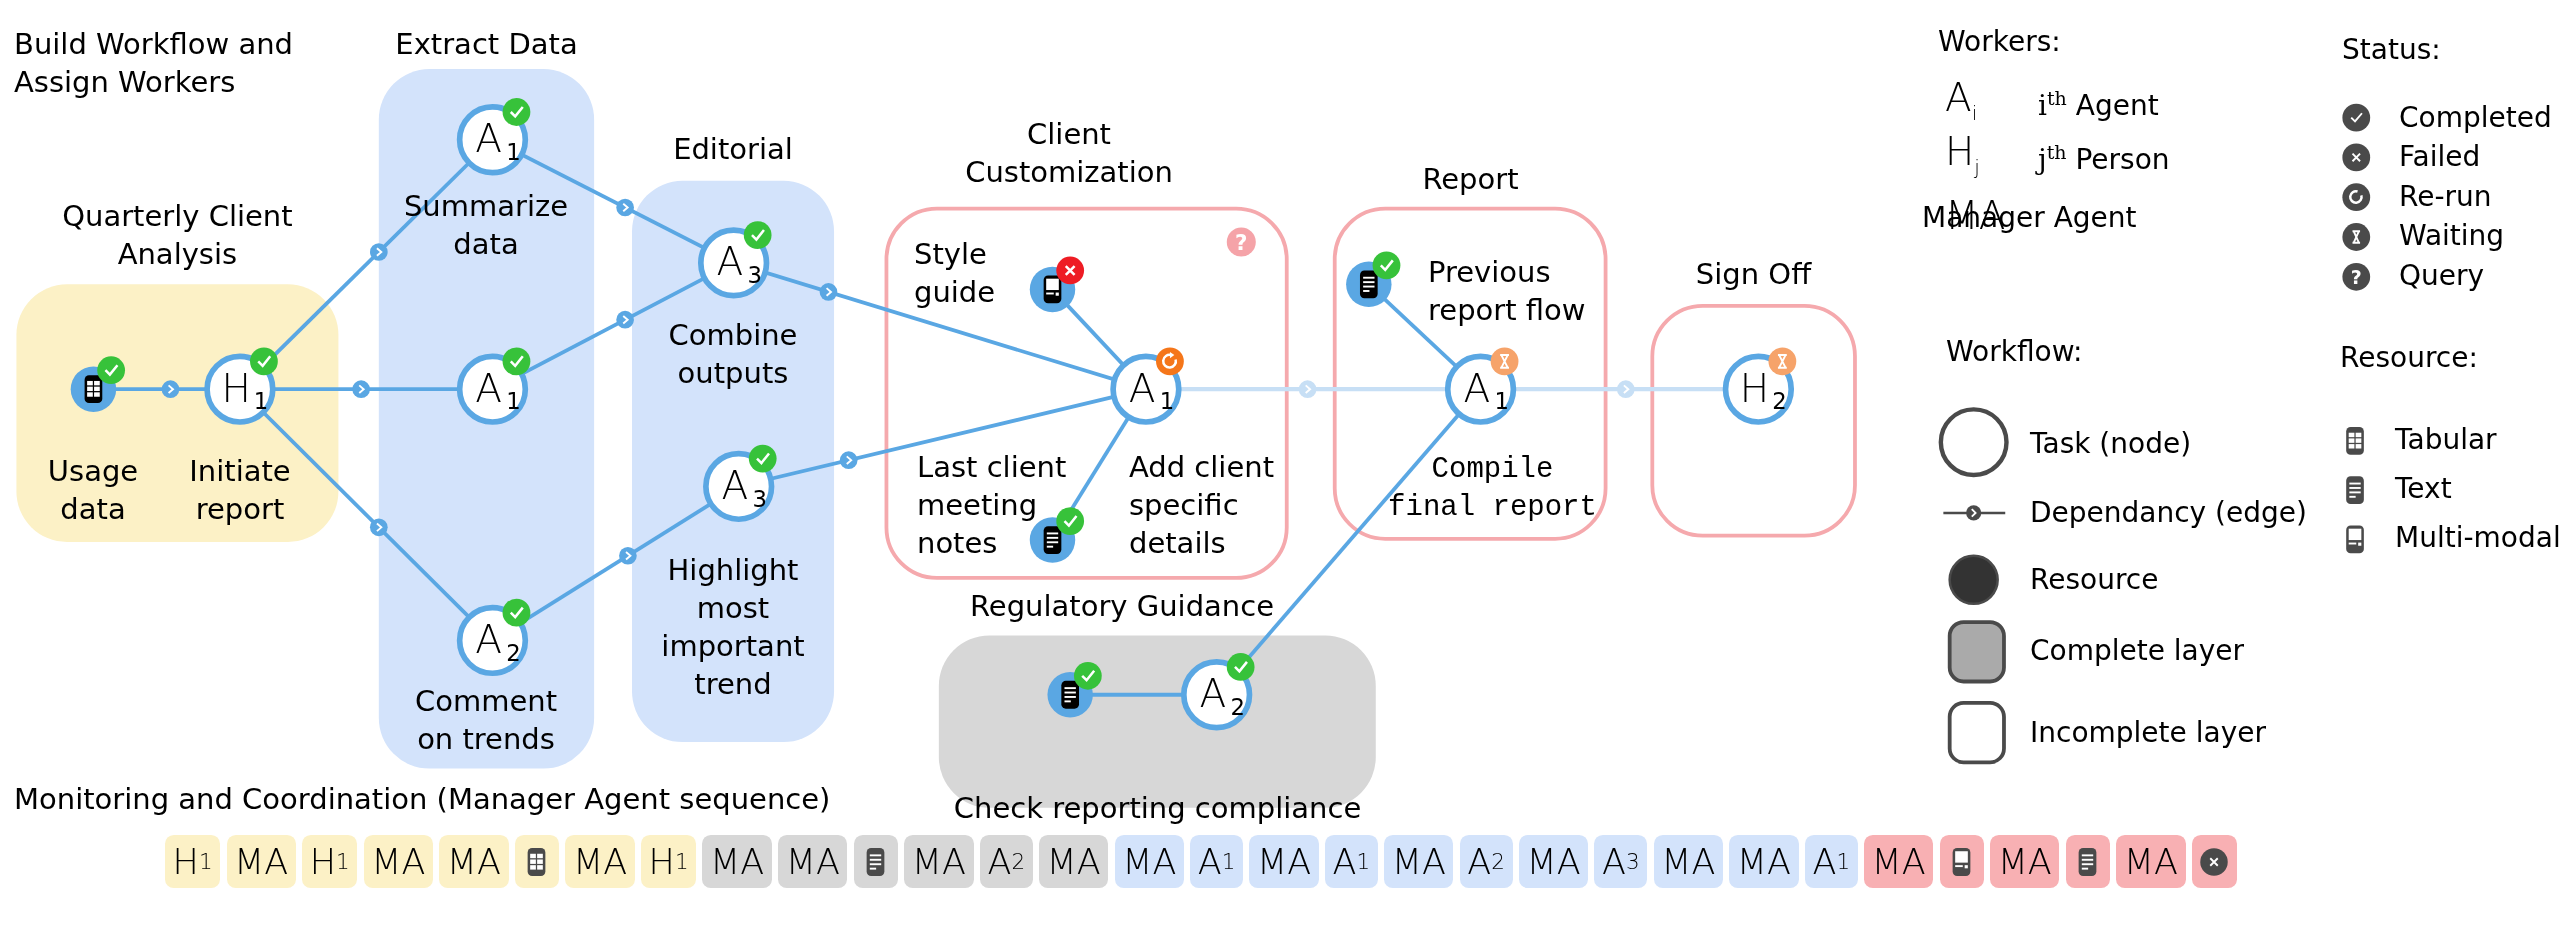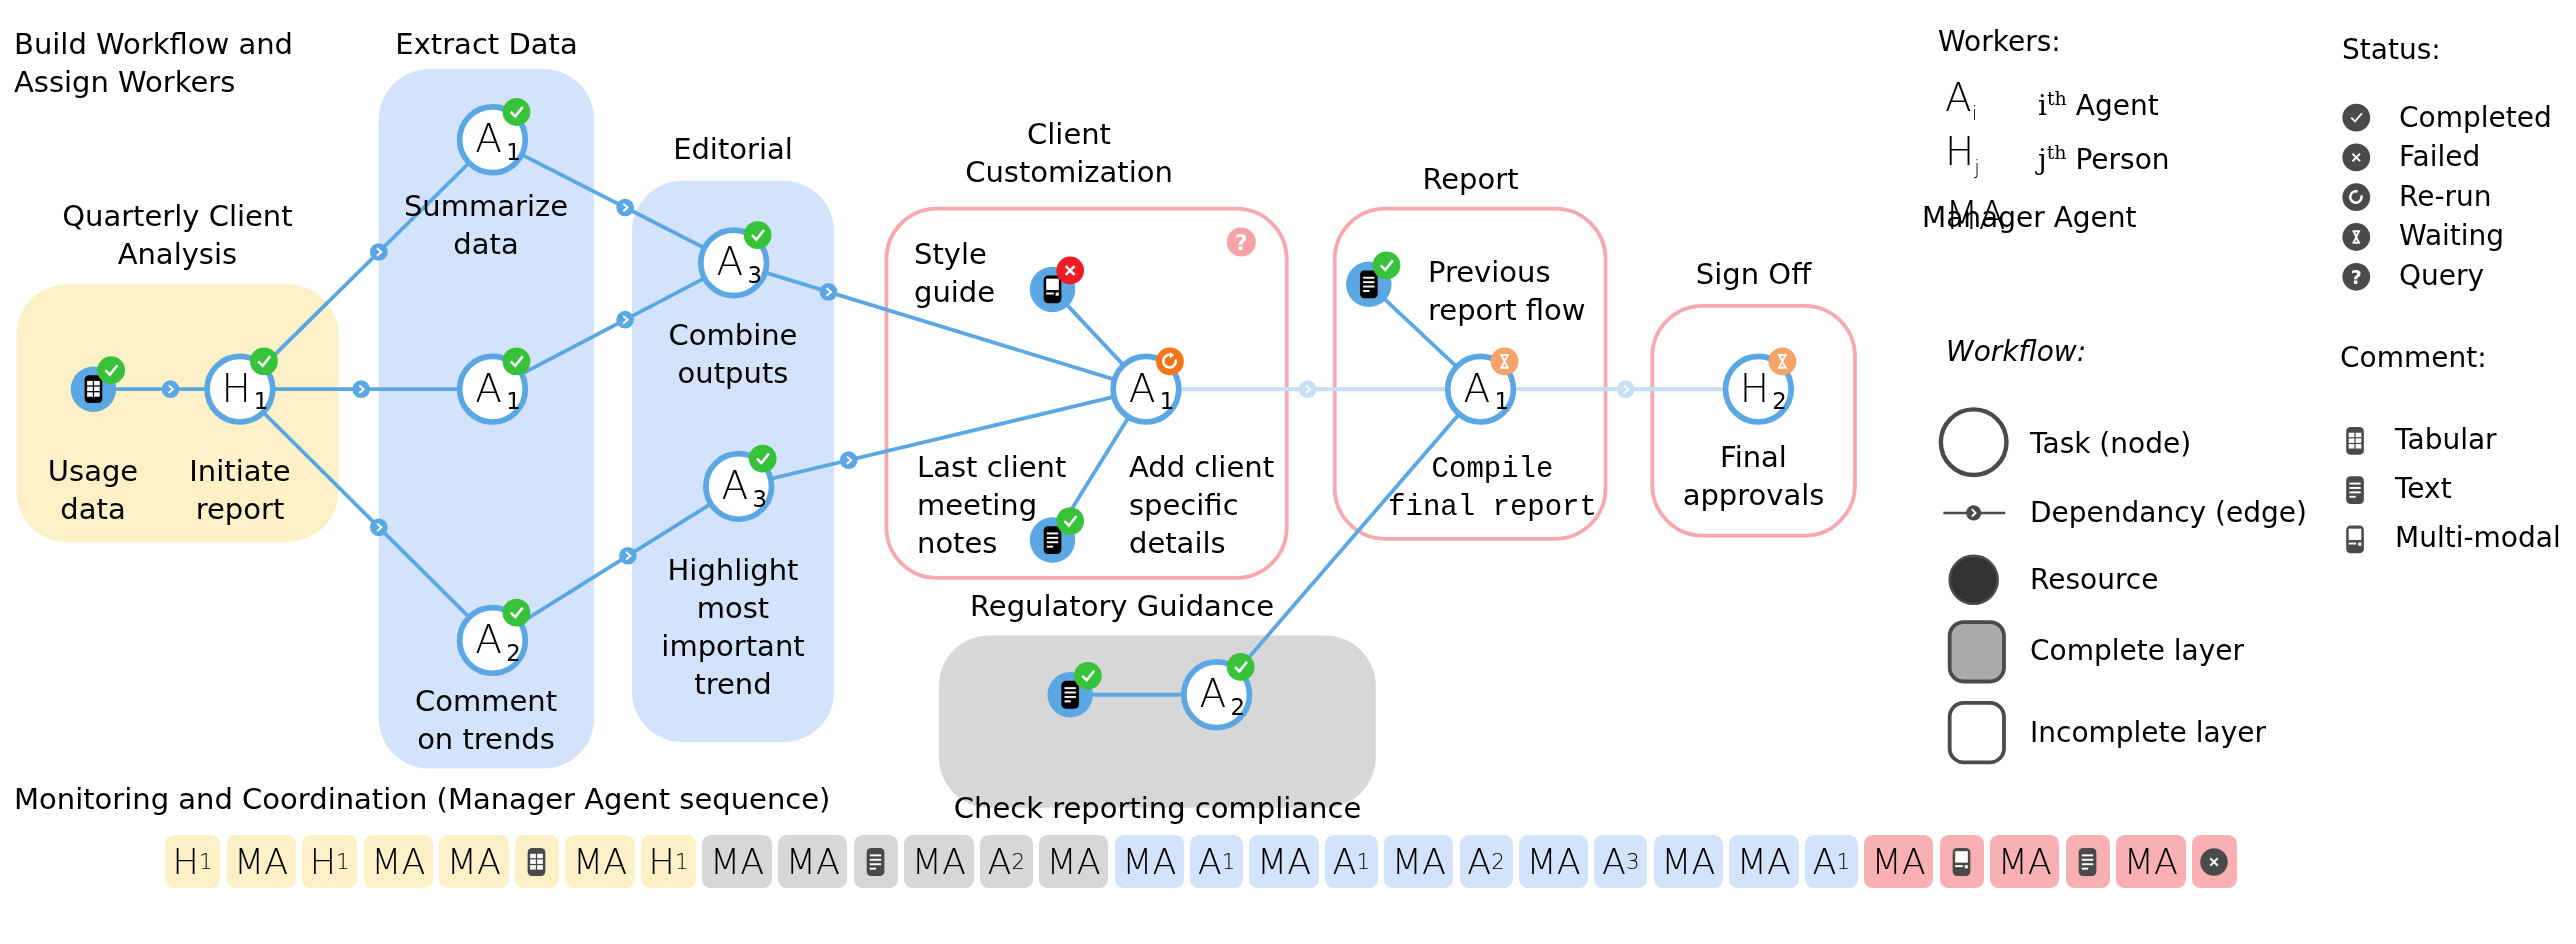--- a/index.html
+++ b/index.html
@@ -339,22 +339,20 @@
   <div class="txt left" style="left:917px;top:448px;">Last client
 meeting
 notes</div>
   <div class="txt left" style="left:1129px;top:448px;">Add client
 specific
 details</div>
   <div class="txt left" style="left:1428px;top:253px;">Previous
 report flow</div>
   <div class="txt" style="left:1366px;top:451px;width:253px;font-family:Liberation Mono, monospace;">Compile
 final report</div>
-  <div class="txt" style="left:1652px;top:438px;width:203px;">Final
-approvals</div>
   <div class="txt" style="left:939px;top:745px;width:437px;margin-top:44px;">Check reporting compliance</div>
 
   <div class="txt left" style="left:14px;top:780px;">Monitoring and Coordination (Manager Agent sequence)</div>
   <div class="seq" id="seq">
       <div class="chip" style="background: rgb(252, 241, 198);">
         <span>H</span>
         <sub>1</sub>
       </div>
       <div class="chip" style="background: rgb(252, 241, 198);">
         <span>MA</span>
@@ -500,25 +498,25 @@
   <div class="worker-sym" style="left:1945px;top:193px;">MA</div>
   <div class="legend-t" style="left:1922px;top:200px;">Manager Agent</div>
 
   <div class="legend-h" style="left:2342px;top:33px;">Status:</div>
   <div class="legend-t" style="left:2399px;top:100px;">Completed</div>
   <div class="legend-t" style="left:2399px;top:139px;">Failed</div>
   <div class="legend-t" style="left:2399px;top:179px;">Re-run</div>
   <div class="legend-t" style="left:2399px;top:218px;">Waiting</div>
   <div class="legend-t" style="left:2399px;top:258px;">Query</div>
 
-  <div class="legend-h" style="left:1946px;top:335px;font-style:italic;">Workflow:</div>
+  <div class="legend-h" style="left:1946px;top:335px;">Workflow:</div>
   <div class="legend-t" style="left:2030px;top:426px;">Task (node)</div>
   <div class="legend-t" style="left:2030px;top:495px;">Dependancy (edge)</div>
   <div class="legend-t" style="left:2030px;top:562px;">Resource</div>
   <div class="legend-t" style="left:2030px;top:633px;">Complete layer</div>
   <div class="legend-t" style="left:2030px;top:715px;">Incomplete layer</div>
 
-  <div class="legend-h" style="left:2340px;top:341px;">Comment:</div>
+  <div class="legend-h" style="left:2340px;top:341px;">Resource:</div>
   <div class="legend-t" style="left:2395px;top:422px;">Tabular</div>
   <div class="legend-t" style="left:2395px;top:471px;">Text</div>
   <div class="legend-t" style="left:2395px;top:520px;">Multi-modal</div>
 </div>
 
 
 </body></html>

